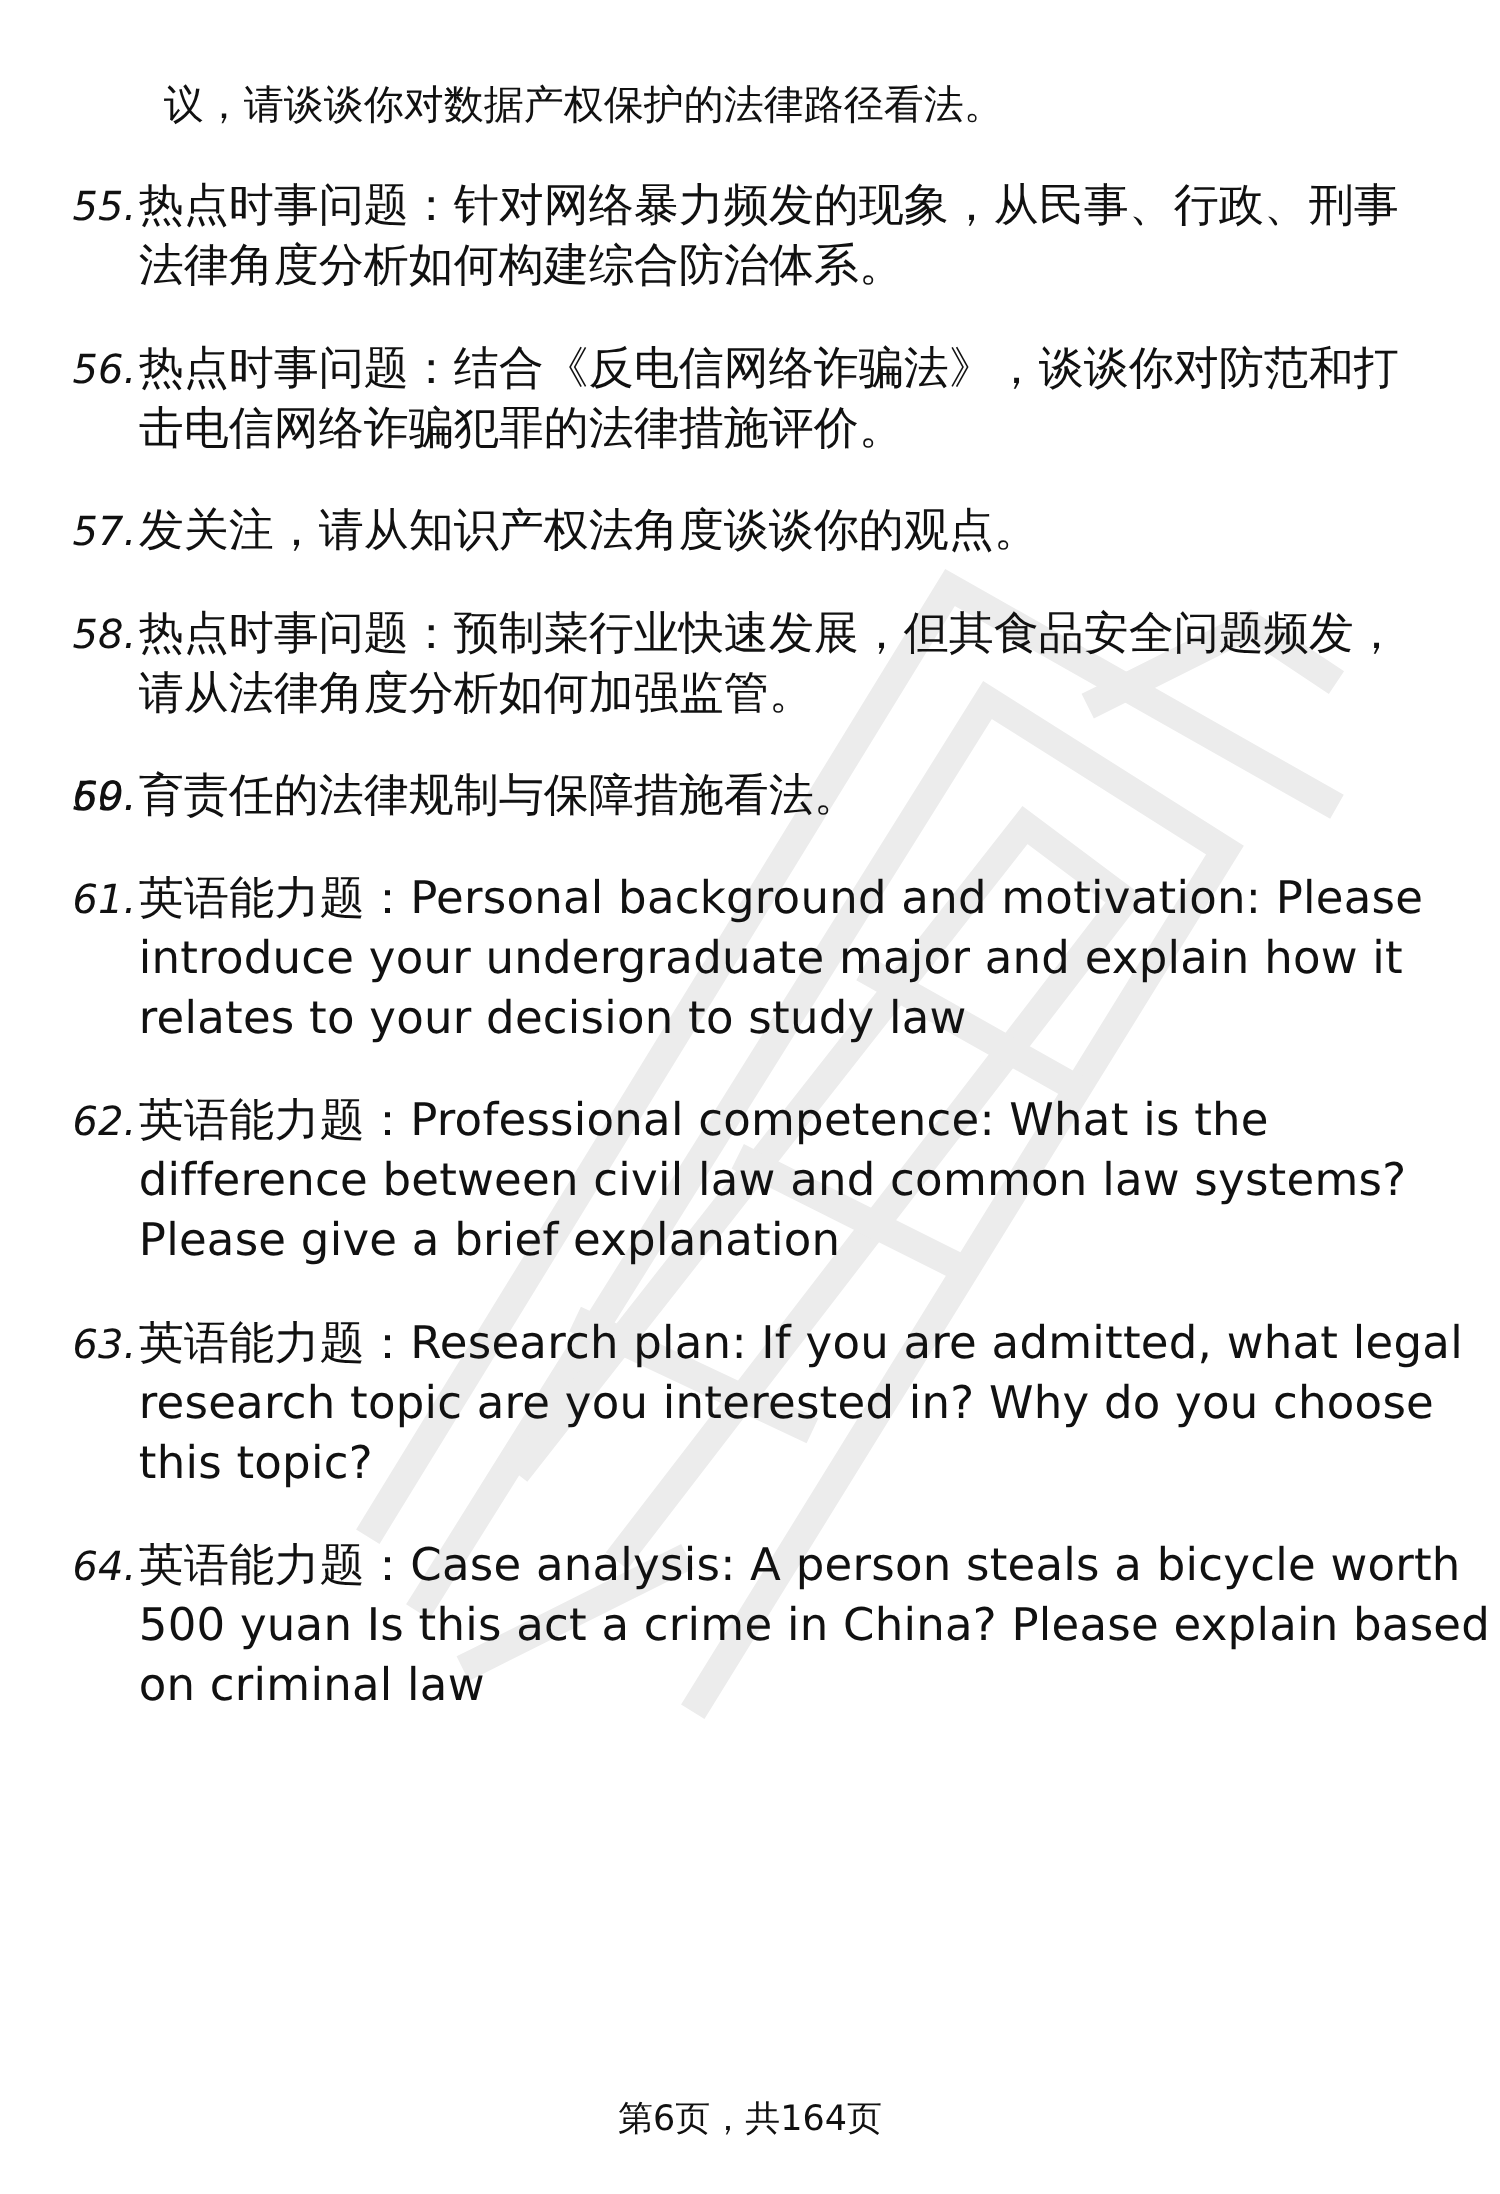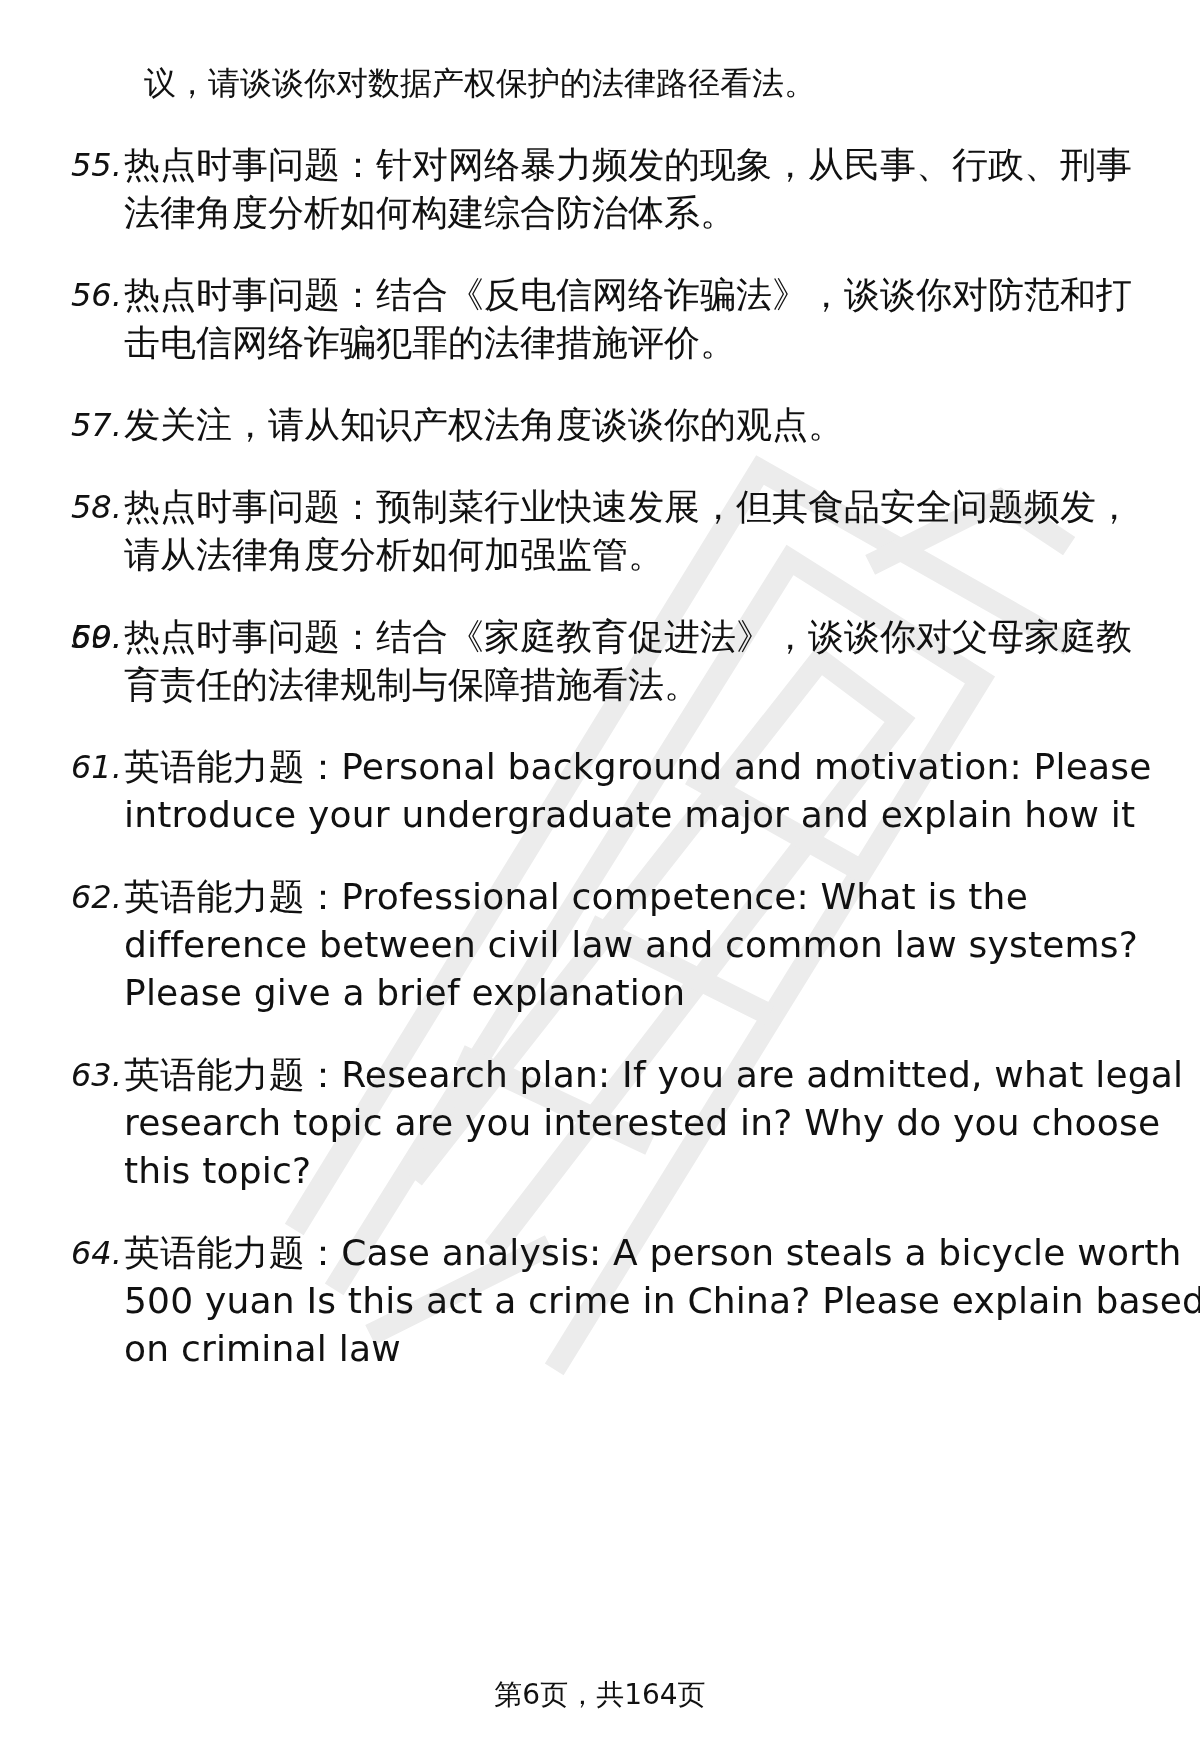--- a/index.html
+++ b/index.html
@@ -24,21 +24,21 @@
   .watermark {
     position: absolute;
     left: 0; top: 0;
     width: 1200px;
     height: 1755px;
     pointer-events: none;
     z-index: 0;
   }
   .content {
     position: absolute;
-    left: 16px;
+    left: 3px;
     top: 59px;
     width: 1060px;
     z-index: 1;
   }
   .cont-line {
     margin-left: 128px;
     font-size: 32px;
     line-height: 48px;
     white-space: nowrap;
   }
@@ -132,30 +132,30 @@
       </div>
     </div>
 
     <div class="item">
       <span class="num">59.</span>
     </div>
 
     <div class="item">
       <span class="num">60.</span>
       <div class="body">
-        <span class="line">热点时事问题：结合《家庭教育促进法》，谈谈你对父母家庭教</span>
         <span class="line">育责任的法律规制与保障措施看法。</span>
       </div>
     </div>
 
     <div class="item en">
       <span class="num">61.</span>
       <div class="body">
         <span class="line">英语能力题：Personal background and motivation: Please</span>
         <span class="line">introduce your undergraduate major and explain how it</span>
+        <span class="line">relates to your decision to study law</span>
       </div>
     </div>
 
     <div class="item en">
       <span class="num">62.</span>
       <div class="body">
         <span class="line">英语能力题：Professional competence: What is the</span>
         <span class="line">difference between civil law and common law systems?</span>
         <span class="line">Please give a brief explanation</span>
       </div>

